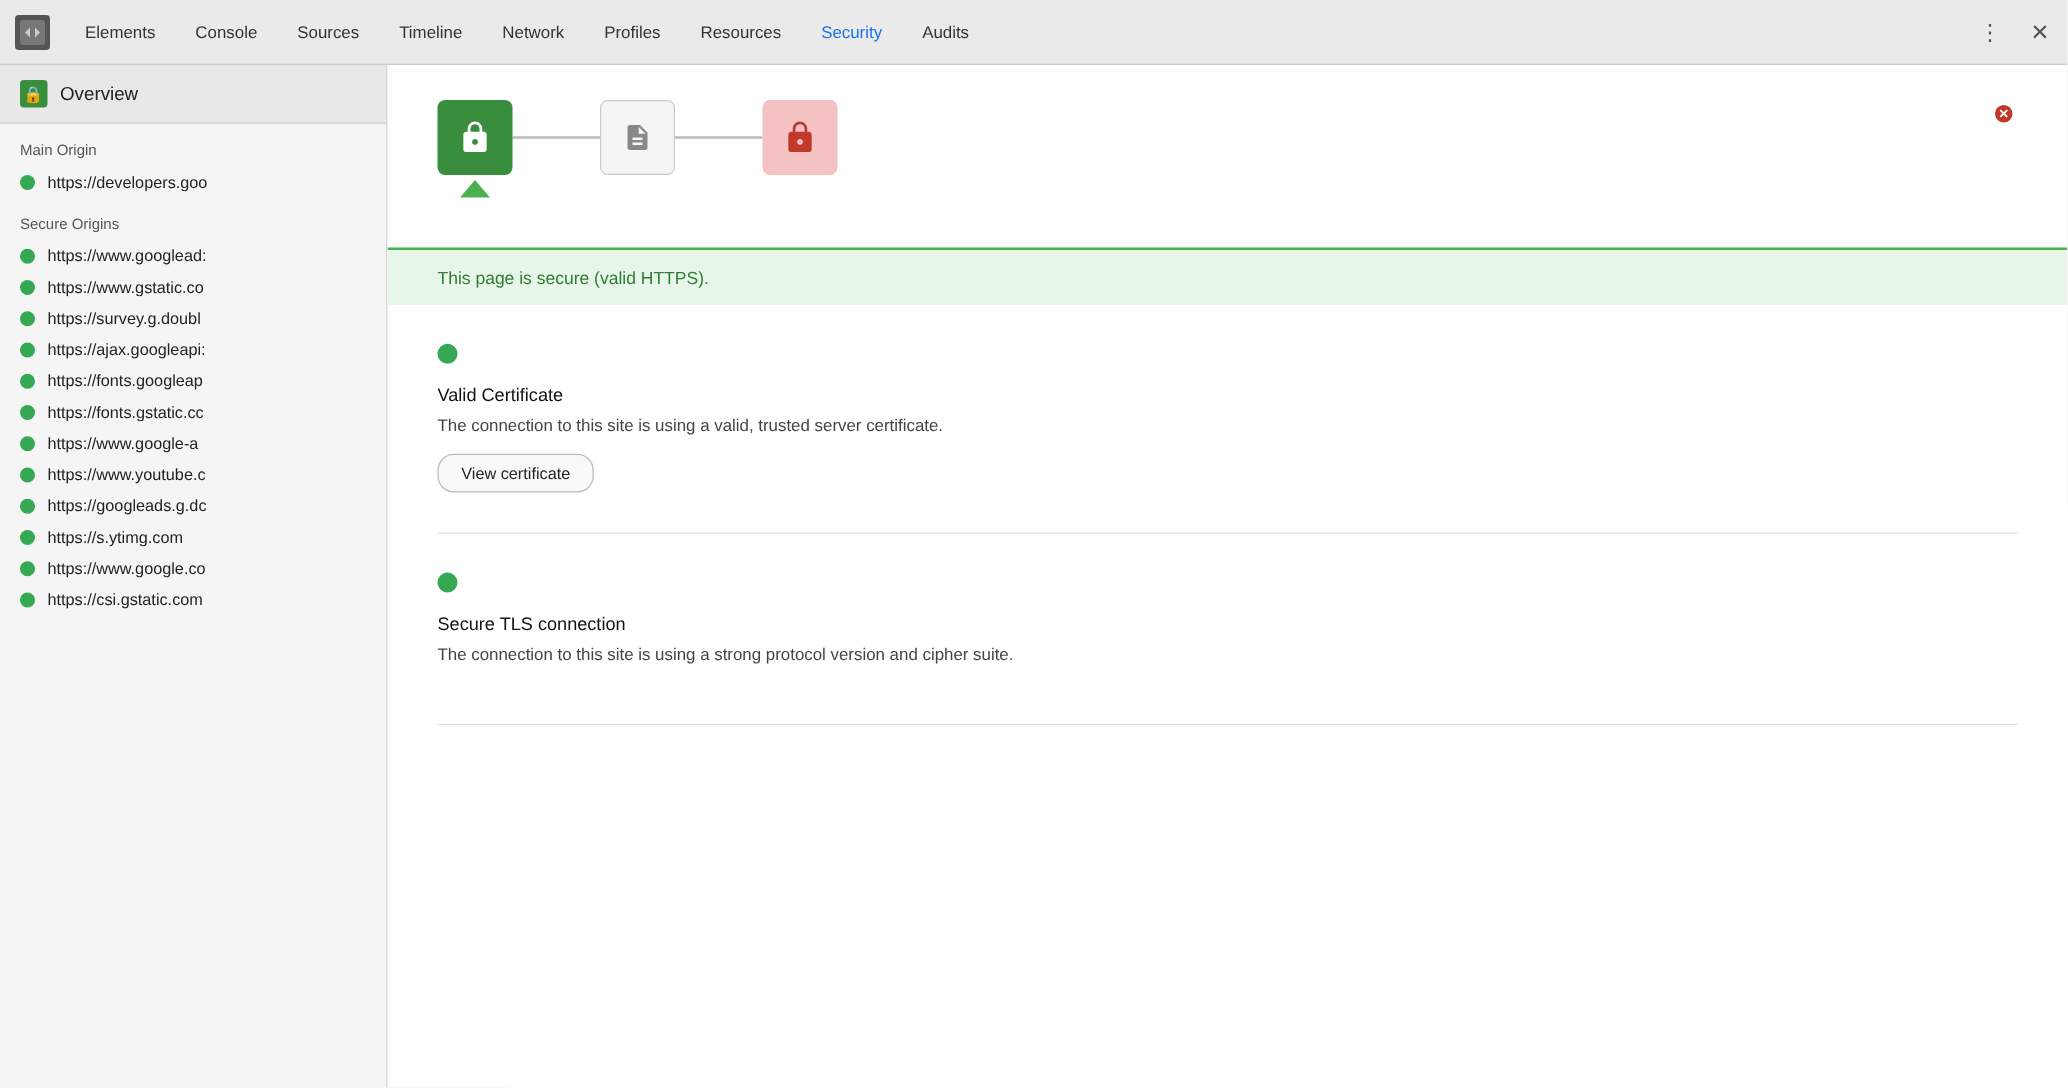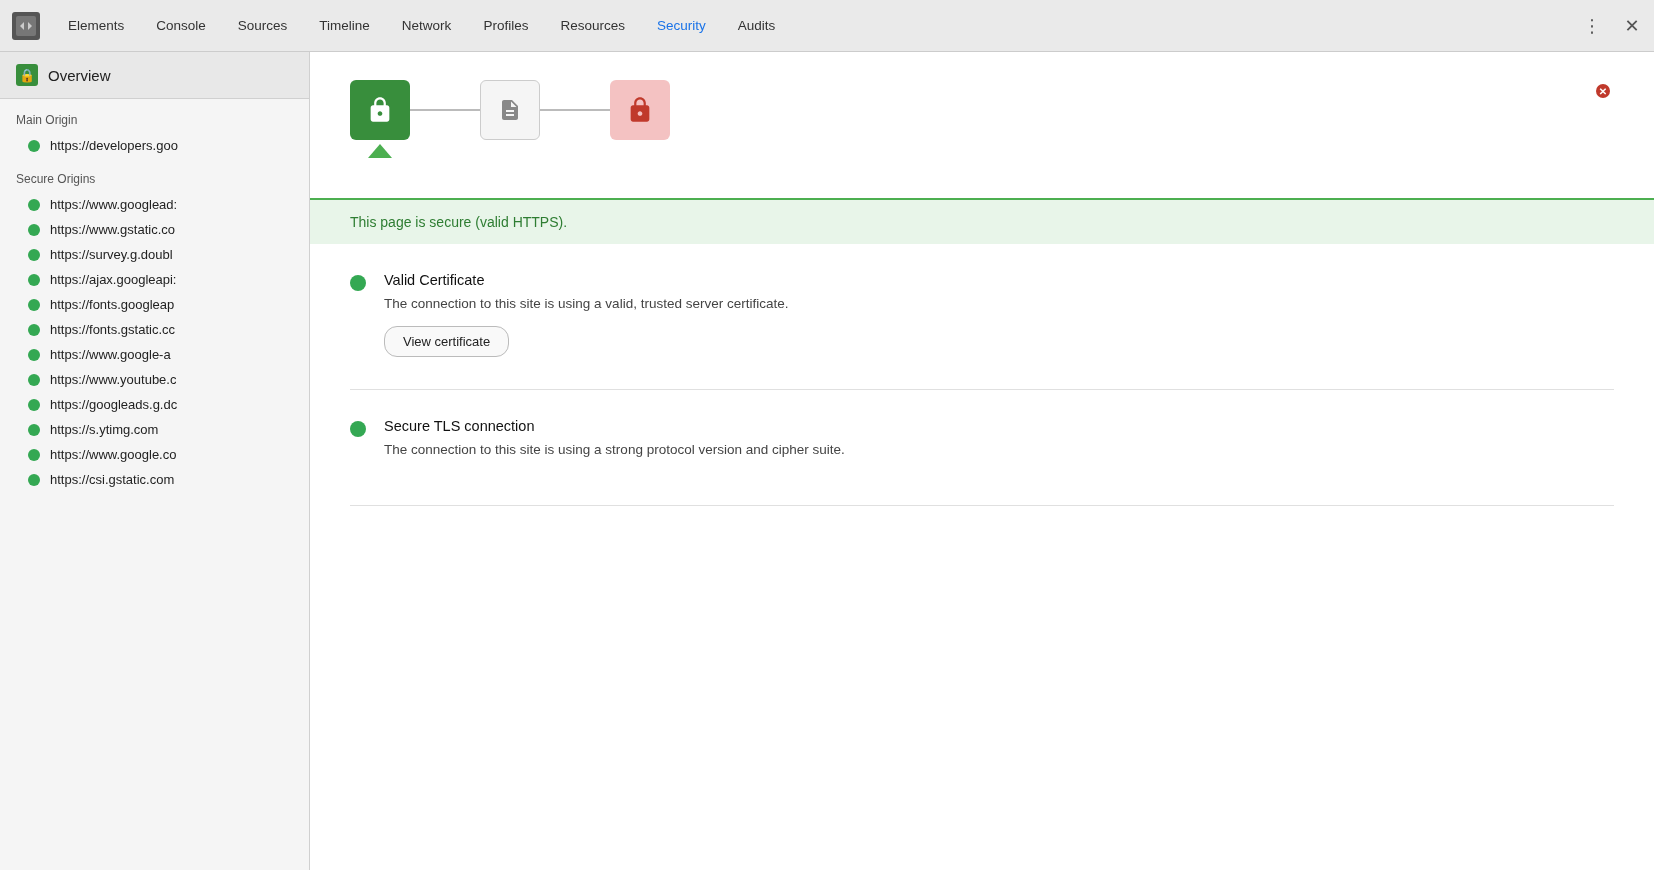--- a/index.html
+++ b/index.html
@@ -113,21 +113,21 @@
     .sidebar-section-label {
       padding: 14px 16px 6px;
       font-size: 12px;
       color: #555;
       font-weight: normal;
     }
     .sidebar-item {
       display: flex;
       align-items: center;
       gap: 10px;
-      padding: 5px 28px;
+      padding: 5px 16px;
       cursor: pointer;
       font-size: 13px;
       color: #222;
       white-space: nowrap;
       overflow: hidden;
       text-overflow: ellipsis;
     }
     .sidebar-dot {
       width: 12px;
       height: 12px;
@@ -213,20 +213,21 @@
       margin: 0 -40px;
       margin-bottom: 28px;
     }
 
     
     .security-item {
       display: flex;
       gap: 18px;
       margin-bottom: 32px;
       align-items: flex-start;
+      flex-direction: column;
     }
     .security-item-dot {
       width: 16px;
       height: 16px;
       border-radius: 50%;
       background: #34a853;
       flex-shrink: 0;
       margin-top: 3px;
     }
     .security-item-body {}

